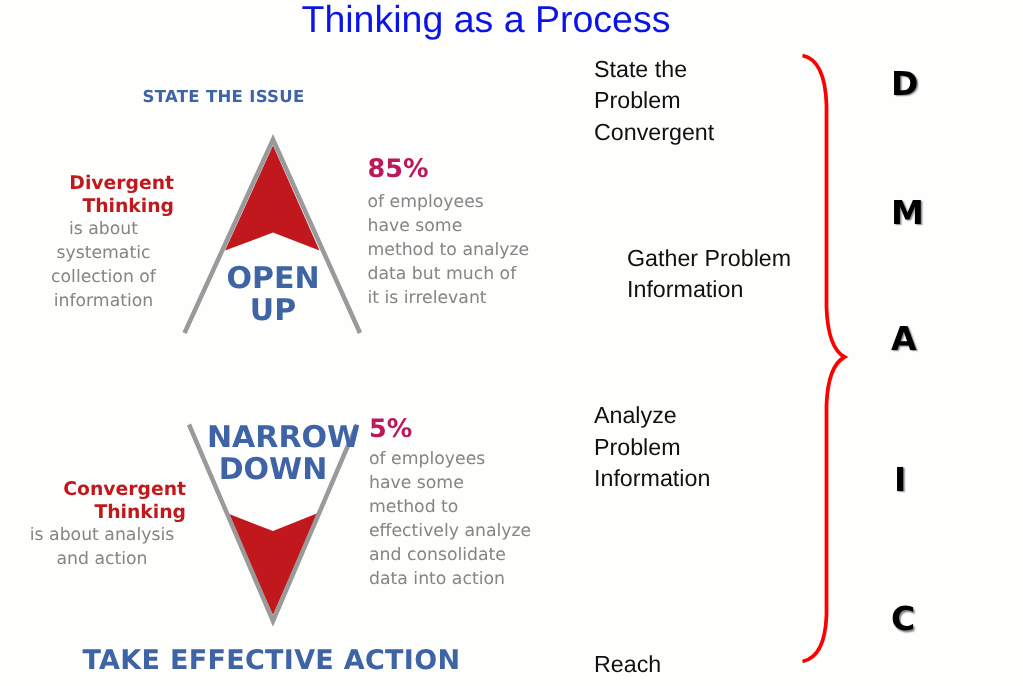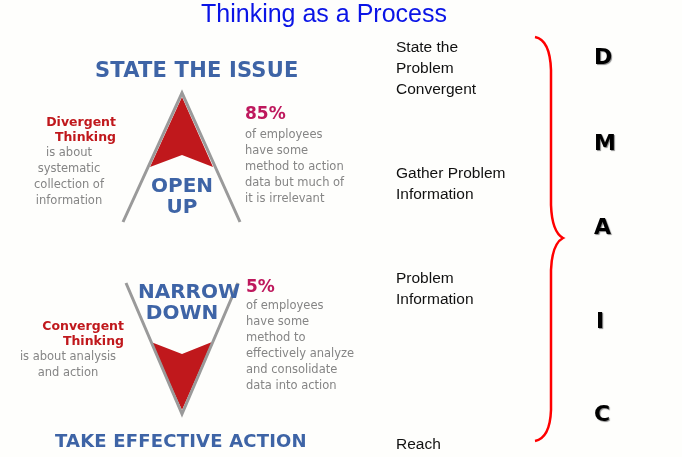--- a/index.html
+++ b/index.html
@@ -1,19 +1,19 @@
 <!DOCTYPE html>
 <html><head>
 <meta charset="utf-8">
 <style>
   html, body { margin:0; padding:0; }
   body { width:682px; height:457px; background:#fefefc; position:relative; overflow:hidden; font-family:"Liberation Sans", sans-serif; }
   .abs { position:absolute; }
   .title { left:0; width:682px; top:-1px; text-align:center; font-size:25px; color:#0a14e6; padding-right:34px; box-sizing:border-box; }
-  .hdr { font-family:"DejaVu Sans", sans-serif; font-weight:bold; color:#3e64a6; font-size:21px; letter-spacing:0.2px; }
+  .hdr { font-family:"DejaVu Sans", sans-serif; font-weight:bold; color:#3e64a6; font-size:11px; letter-spacing:0.2px; }
   .redh { font-family:"DejaVu Sans", sans-serif; font-weight:bold; color:#c0181c; font-size:12.5px; line-height:15px; text-align:right; }
   .grey { font-family:"DejaVu Sans", sans-serif; color:#858585; font-size:11.5px; line-height:16px; }
   .pct { font-family:"DejaVu Sans", sans-serif; font-weight:bold; color:#be185d; font-size:17px; }
   .blueword { font-family:"DejaVu Sans", sans-serif; font-weight:bold; color:#3e64a6; font-size:20px; line-height:21px; text-align:center; }
   .step { font-size:15.5px; color:#111; line-height:21px; }
   .letter { font-family:"DejaVu Sans", sans-serif; font-weight:bold; color:#000; font-size:22px; text-shadow:1px 1px 1px #888; }
   svg { position:absolute; left:0; top:0; }
 </style>
 </head>
 <body>
@@ -46,21 +46,21 @@
 
 <div class="abs" style="left:142px; top:175px; width:80px;">
   <div class="blueword">OPEN</div>
   <div class="blueword">UP</div>
 </div>
 
 <div class="abs" style="left:245px; top:103px;">
   <div class="pct">85%</div>
   <div class="grey" style="margin-top:3px;">of employees</div>
   <div class="grey">have some</div>
-  <div class="grey">method to action</div>
+  <div class="grey">method to analyze</div>
   <div class="grey">data but much of</div>
   <div class="grey">it is irrelevant</div>
 </div>
 
 <div class="abs" style="left:138px; top:281px; width:88px;">
   <div class="blueword">NARROW</div>
   <div class="blueword">DOWN</div>
 </div>
 
 <div class="abs" style="left:12px; top:318px; width:112px; text-align:center;">
@@ -80,25 +80,26 @@
   <div class="grey">data into action</div>
 </div>
 
 <div class="abs hdr" style="left:55px; top:430px; font-size:18px;">TAKE EFFECTIVE ACTION</div>
 
 <div class="abs" style="left:396px; top:36px;">
   <div class="step">State the</div>
   <div class="step">Problem</div>
   <div class="step">Convergent</div>
 </div>
-<div class="abs" style="left:396px; top:162px;">
+<div class="abs" style="left:418px; top:162px;">
   <div class="step">Gather Problem</div>
   <div class="step">Information</div>
 </div>
 <div class="abs" style="left:396px; top:267px;">
+  <div class="step">Analyze</div>
   <div class="step">Problem</div>
   <div class="step">Information</div>
 </div>
 <div class="abs" style="left:396px; top:393px;margin-top:40px;">
   <div class="step">Reach</div>
   <div class="step">Conclusion</div>
 </div>
 
 <div class="abs letter" style="left:594px; top:44px;">D</div>
 <div class="abs letter" style="left:594px; top:130px;">M</div>

